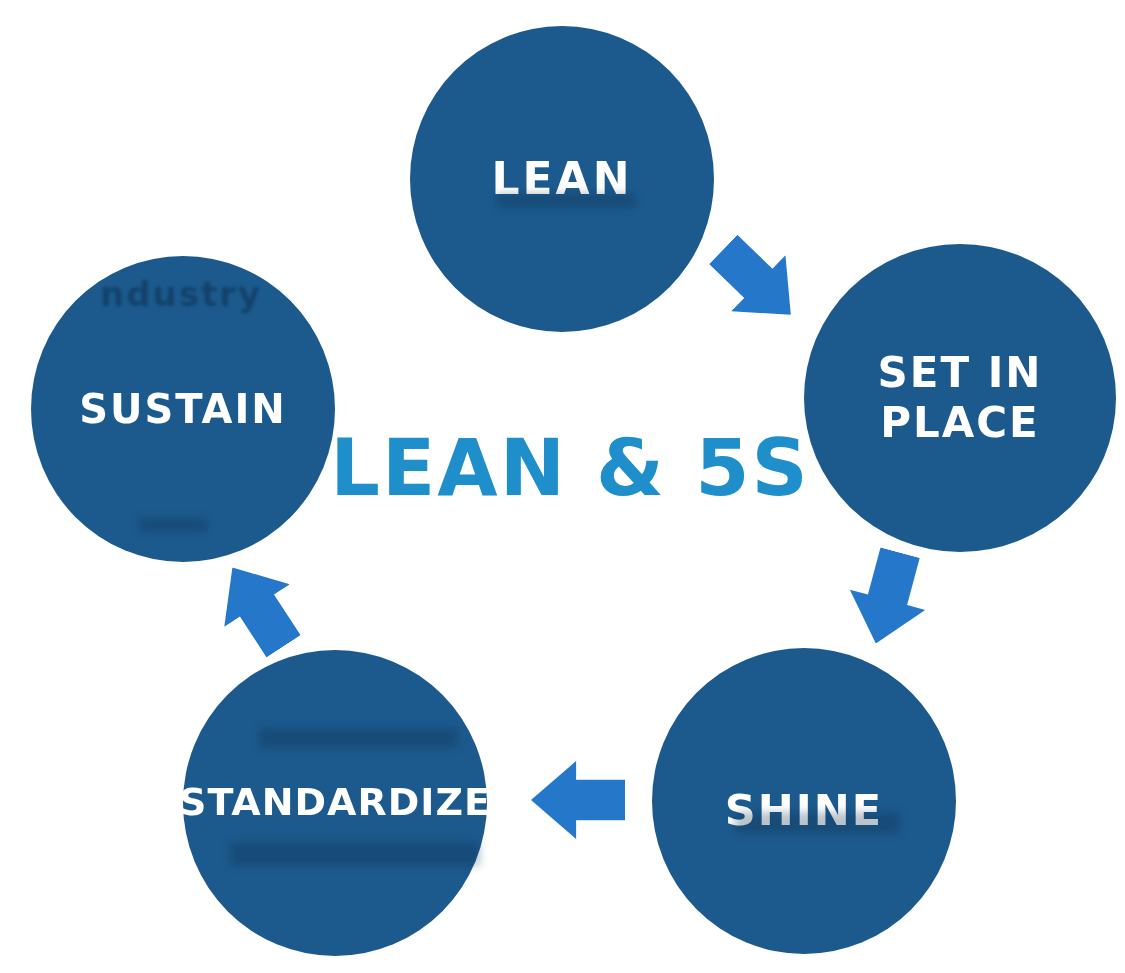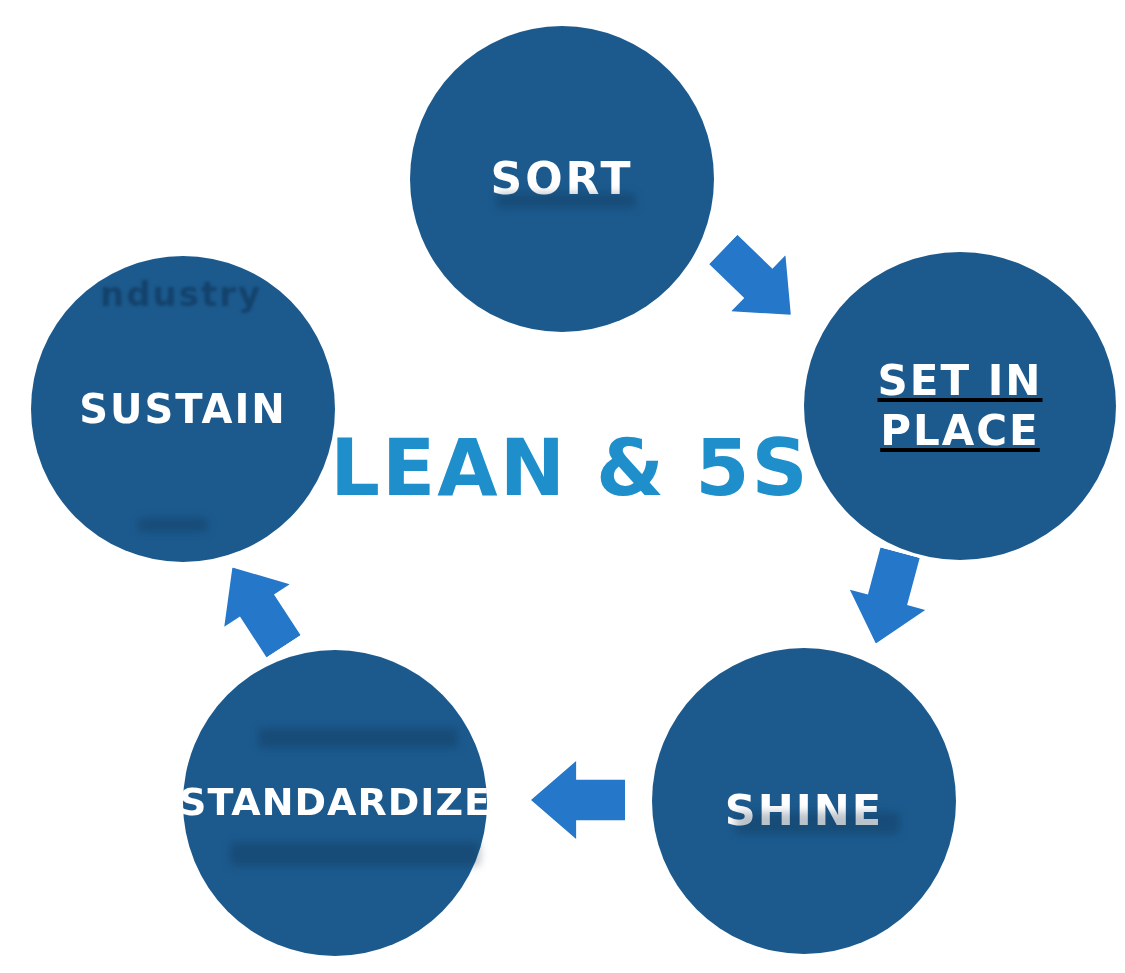--- a/index.html
+++ b/index.html
@@ -22,21 +22,21 @@
     background: var(--circle-fill);
     display: flex; align-items: center; justify-content: center;
     text-align: center;
   }
   .circle .label {
     color: var(--step-text); font-weight: bold; line-height: 1.2;
     letter-spacing: 2px; white-space: normal;
   }
 
   .circle-sort        { left: 410px; top: 26px;  }
-  .circle-set         { left: 804px; top: 252px; width: 312px; height: 308px; text-decoration: underline; }
+  .circle-set         { left: 804px; top: 244px; width: 312px; height: 308px; }
   .circle-shine       { left: 652px; top: 648px; }
   .circle-standardize { left: 183px; top: 650px; align-items: center; }
   .circle-sustain     { left: 31px;  top: 256px; }
 
   .circle-sort .label        { font-size: 44px; letter-spacing: 3px; }
   .circle-set .label         { font-size: 42px; width: 250px; }
   .circle-shine .label       { font-size: 43px; margin-top: 20px; }
   .circle-standardize .label { font-size: 38px; letter-spacing: 1px; white-space: nowrap; }
   .circle-sustain .label     { font-size: 40px; }
 
@@ -74,21 +74,21 @@
   .smudge-std-top      { left: 258px; top: 728px; width: 200px; height: 20px; }
   .smudge-std-bottom   { left: 230px; top: 842px; width: 250px; height: 24px; }
   .smudge-sustain-bottom { left: 138px; top: 518px; width: 70px; height: 14px; }
 </style>
 </head>
 <body>
 
 <div class="stage">
 
   <div class="circle circle-sort">
-    <span class="label">SORT</span>
+    <span class="label">LEAN</span>
   </div>
 
   <div class="circle circle-set">
     <span class="label">SET IN PLACE</span>
   </div>
 
   <div class="circle circle-shine">
     <span class="label">SHINE</span>
   </div>
 

